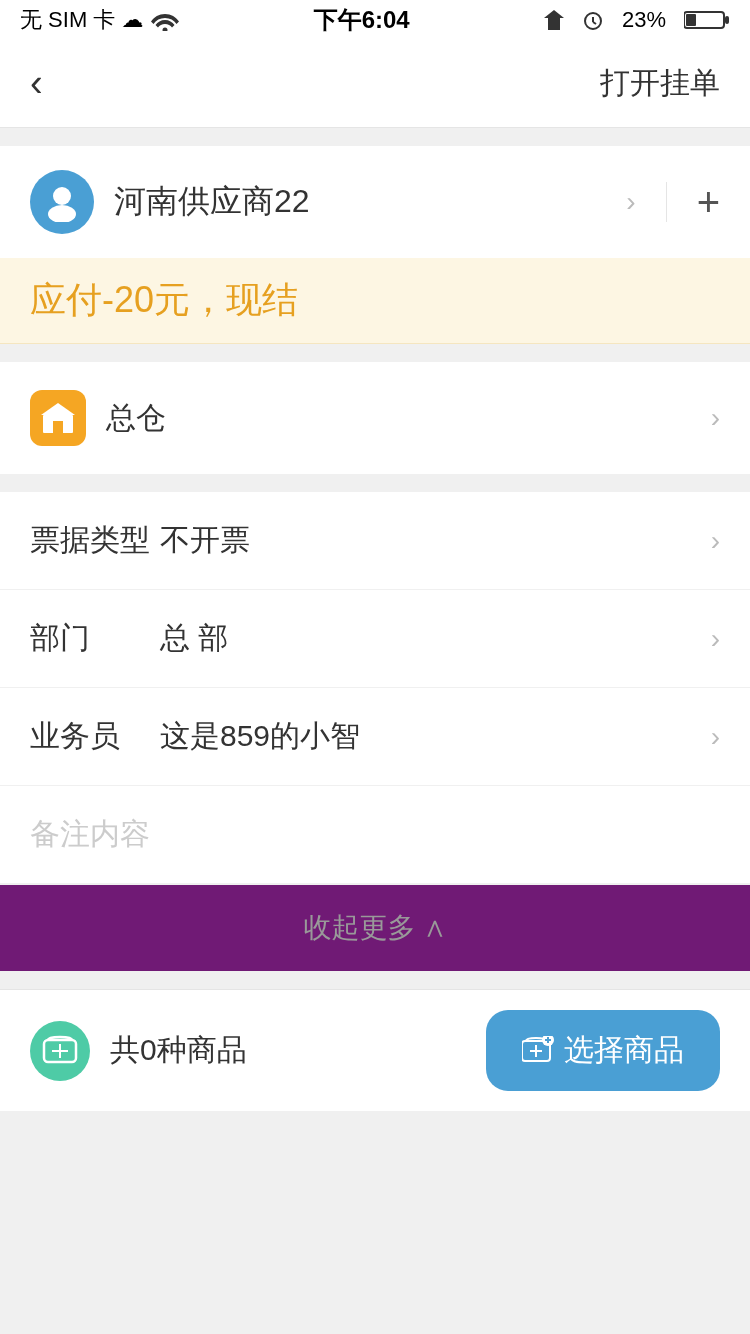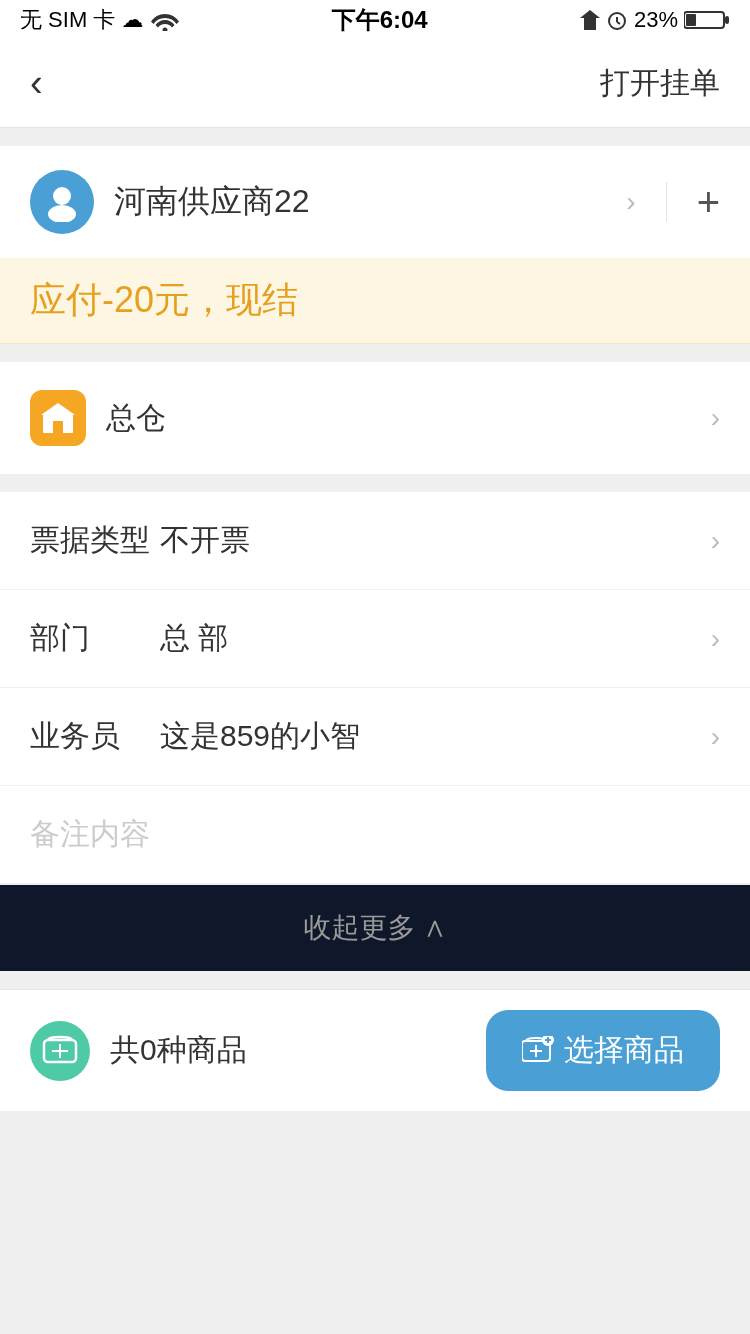--- a/index.html
+++ b/index.html
@@ -18,21 +18,21 @@
       background: #fff;
       display: flex;
       align-items: center;
       justify-content: space-between;
       padding: 0 20px;
       font-size: 22px;
       font-weight: 500;
     }
     .status-left { display: flex; align-items: center; gap: 8px; }
     .status-center { font-size: 24px; font-weight: 600; }
-    .status-right { display: flex; align-items: center; gap: 6px; font-size: 22px; }
+    .status-right { display: flex; align-items: center; gap: 18px; font-size: 22px; }
 
     
     .nav-bar {
       height: 88px;
       background: #fff;
       display: flex;
       align-items: center;
       justify-content: space-between;
       padding: 0 30px;
       border-bottom: 1px solid #e5e5e5;
@@ -169,21 +169,21 @@
     .form-placeholder {
       color: #ccc;
     }
     .form-arrow {
       color: #bbb;
       font-size: 28px;
     }
 
     
     .collapse-row {
-      background: #0f172a;
+      background: #701a75;
       display: flex;
       align-items: center;
       justify-content: center;
       padding: 24px 30px;
       border-top: 1px solid #f0f0f0;
       cursor: pointer;
     }
     .collapse-text {
       font-size: 28px;
       color: #999;

